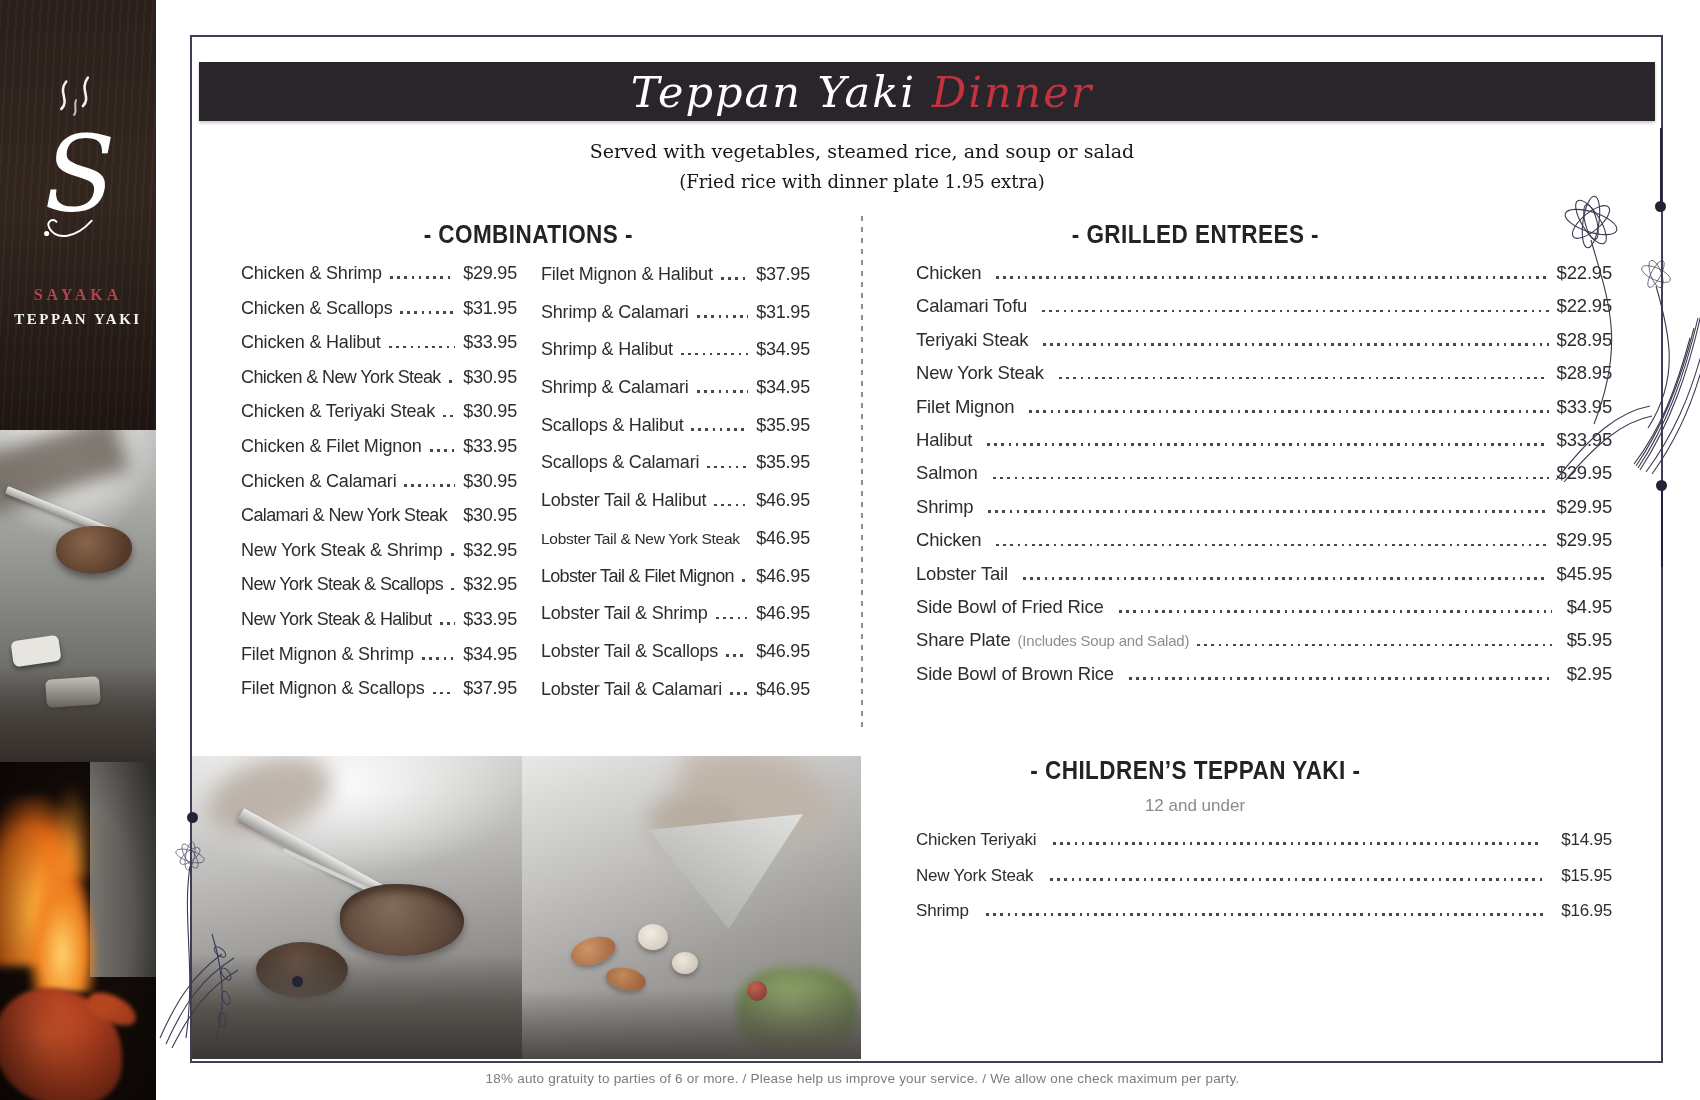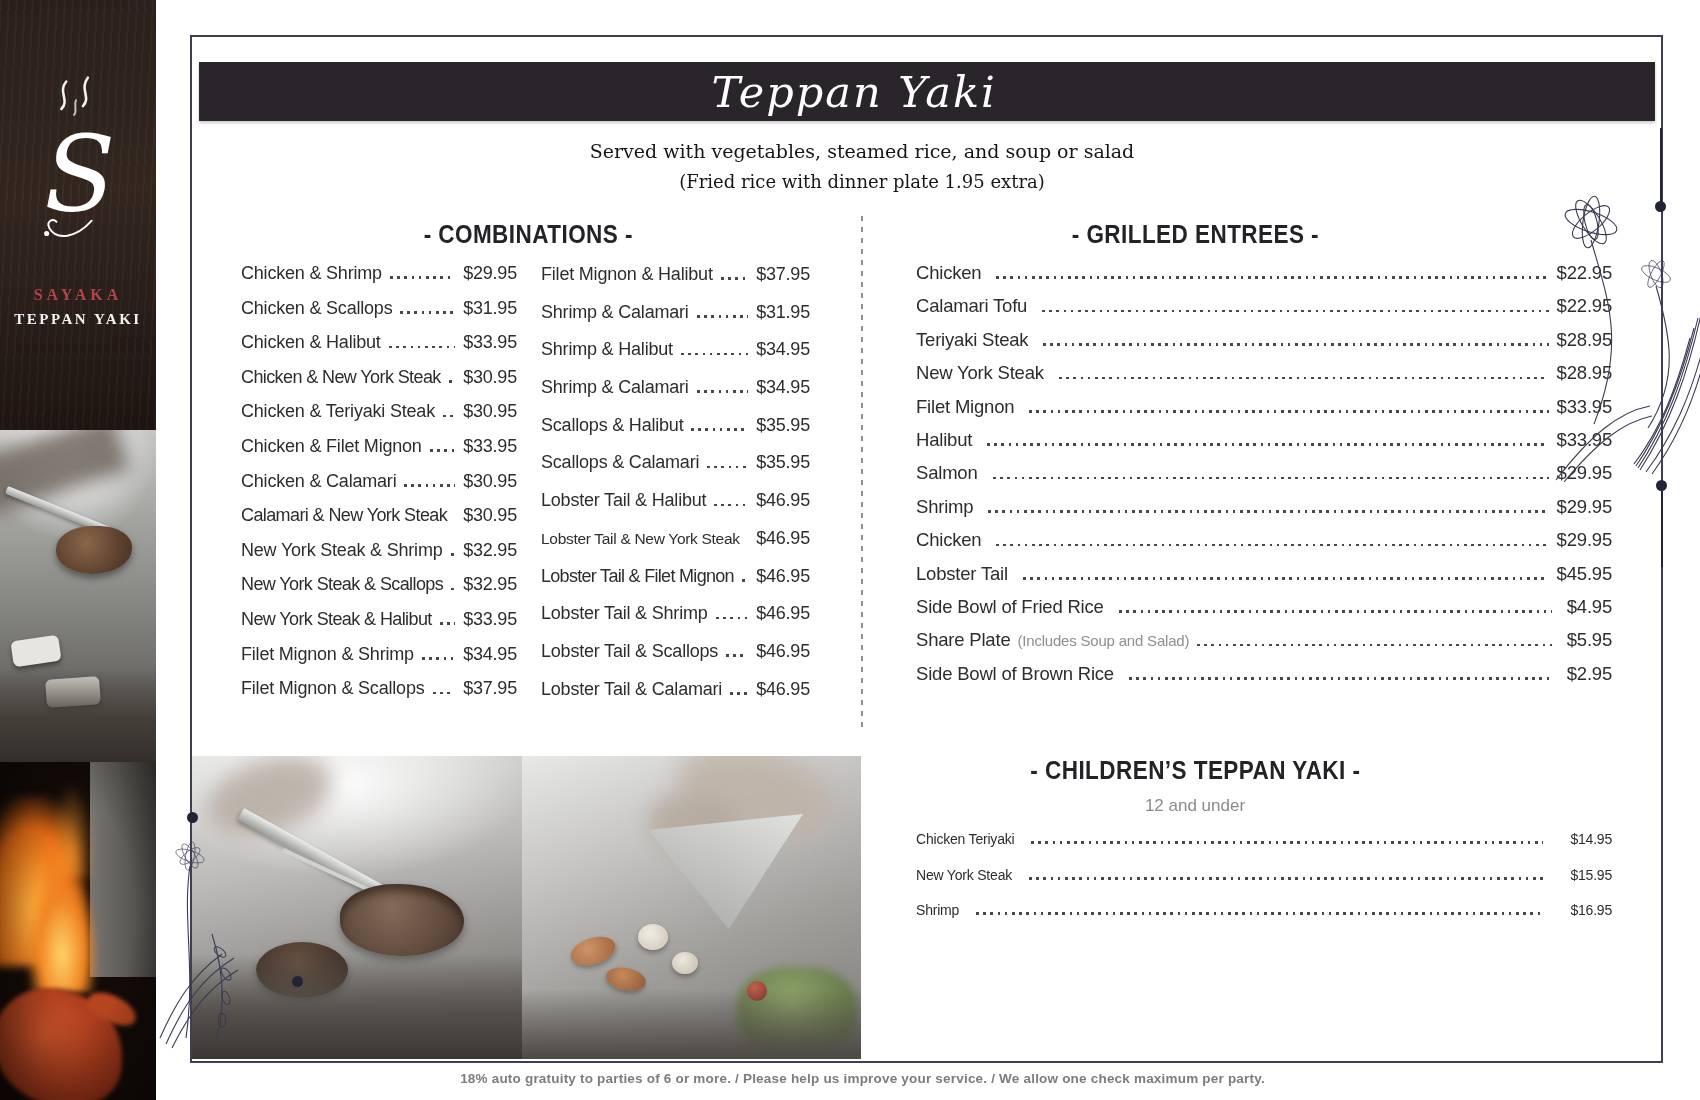--- a/index.html
+++ b/index.html
@@ -77,21 +77,21 @@
      background:repeating-linear-gradient(180deg,#8f8f93 0 5px,transparent 5px 11px);}
 
   .mlist{position:absolute;}
   .list-a{left:241px;top:256px;width:276px;}
   .list-a .row{height:34.6px;line-height:34.6px;font-size:18px;}
   .list-b{left:541px;top:256px;width:269px;}
   .list-b .row{height:37.7px;line-height:37.7px;font-size:18px;}
   .list-g{left:916px;top:256px;width:696px;}
   .list-g .row{height:33.4px;line-height:33.4px;font-size:18.5px;}
   .list-c{left:916px;top:822px;width:696px;}
-  .list-c .row{height:35.5px;line-height:35.5px;font-size:14px;gap:9px;}
+  .list-c .row{height:35.5px;line-height:35.5px;font-size:17px;gap:9px;}
 
   .row{display:flex;align-items:baseline;letter-spacing:-0.2px;color:#2d2d30;}
   .nm{white-space:nowrap;flex:0 0 auto;}
   .note{white-space:nowrap;flex:0 1 auto;color:#8e8e8e;font-size:15px;margin-left:7px;letter-spacing:-0.2px;overflow:hidden;}
   .lead{flex:1 1 0;min-width:0;height:2.6px;margin:0 8px;
      background:repeating-linear-gradient(90deg,#46464b 0 2.6px,transparent 2.6px 7.2px);}
   .pr{flex:0 0 auto;white-space:nowrap;text-align:right;min-width:52px;}
 
   .list-a div.row:nth-of-type(4) .nm,
   .list-a div.row:nth-of-type(8) .nm,
@@ -146,21 +146,21 @@
      background:radial-gradient(circle at 38% 32%,#dd5a44,#a12d1e);}
   .pr-shade{position:absolute;bottom:0;left:0;right:0;height:70px;
      background:linear-gradient(180deg,rgba(60,55,52,0),#4e4842);}
 
   
   .flower-tr{position:absolute;left:1498px;top:182px;width:204px;height:300px;}
   .flower-bl{position:absolute;left:150px;top:826px;width:168px;height:224px;}
   .pin{position:absolute;width:11px;height:11px;border-radius:50%;background:#232338;}
   .pin-line{position:absolute;width:2px;background:#232338;}
   .footer{position:absolute;left:190px;top:1071px;width:1345px;text-align:center;
-     font-size:13.5px;color:#7c7c7c;letter-spacing:.2px;font-weight:bold;}
+     font-size:13.5px;color:#7c7c7c;letter-spacing:.2px;}
 </style>
 </head>
 <body>
 
 <div class="canvas">
 
   <div class="sidebar">
     <div class="sb-top"></div>
     <svg class="logo-svg" viewBox="0 0 100 172">
       <g stroke="#fff" fill="none" stroke-linecap="round">
@@ -192,21 +192,21 @@
         <div class="fl3"></div>
       <div class="lobster"></div>
         <div class="lob-claw"></div>
         <div class="s2-shade"></div>
     </div>
   </div>
 
   <div class="page"></div>
 
   <div class="header-bar"></div>
-  <div class="header-title"><span>Teppan Yaki </span></div>
+  <div class="header-title"><span>Teppan Yaki </span><span class="accent">Dinner</span></div>
   <div class="sub1">Served with vegetables, steamed rice, and soup or salad</div>
   <div class="sub2">(Fried rice with dinner plate 1.95 extra)</div>
 
   <div class="sec-title combos-title">
     <span>- COMBINATIONS -</span>
   </div>
   <div class="mlist list-a">
 
       <div class="row">
         <span class="nm">Chicken &amp; Shrimp</span>

